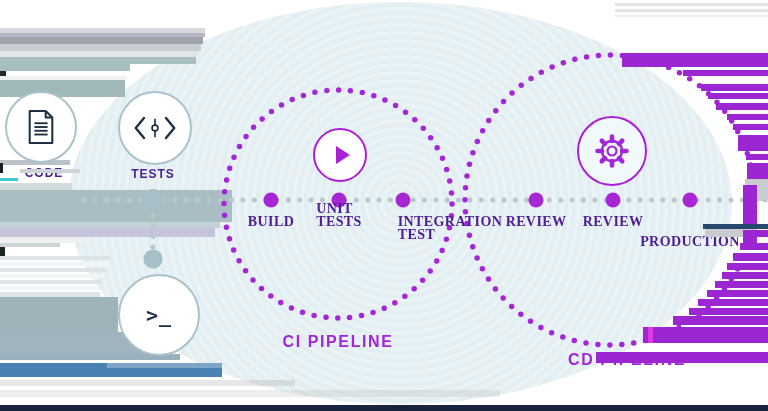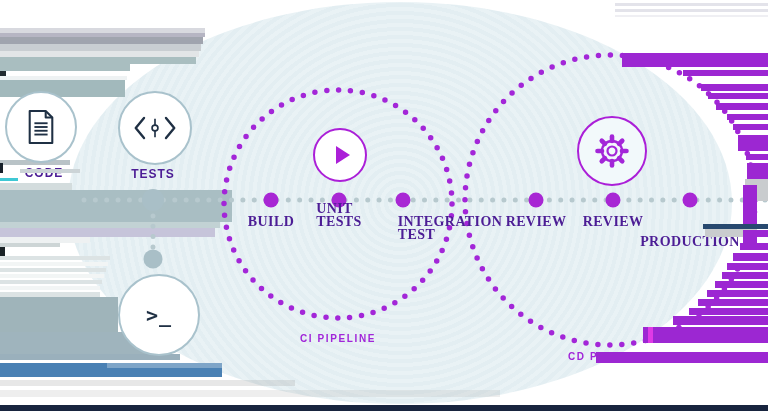--- a/index.html
+++ b/index.html
@@ -15,21 +15,21 @@
   #bars-over{z-index:5;}
   .bar{position:absolute;}
   .node{position:absolute;background:#ffffff;border-radius:50%;
         display:flex;align-items:center;justify-content:center;z-index:4;}
   .gray-ring{border:2px solid #a9c2cc;}
   .purple-ring{border:2.5px solid #ab1fd8;}
   .lbl{position:absolute;z-index:4;font-weight:bold;color:#4c1d95;text-align:left;
        white-space:pre-line;}
   .node-lbl{font-size:12px;letter-spacing:1px;}
   .stage-lbl{font-size:14px;line-height:12.5px;letter-spacing:.4px;transform:translateX(-50%);font-family:Liberation Serif, serif;}
-  .pipe-title{position:absolute;z-index:4;font-weight:bold;font-size:10px;letter-spacing:1.6px;
+  .pipe-title{position:absolute;z-index:4;font-weight:bold;font-size:16px;letter-spacing:1.6px;
               color:#a126d9;}
   .ci-title{left:338px;top:333px;transform:translateX(-50%);}
   .cd-title{left:568px;top:351px;}
   .play-tri{width:0;height:0;border-left:14px solid #ab1fd8;border-top:9px solid transparent;
             border-bottom:9px solid transparent;margin-left:5px;}
   .term-glyph{font-family:"DejaVu Sans Mono","Liberation Mono",monospace;font-weight:bold;
               font-size:20px;color:#1f3044;letter-spacing:1px;}
   svg{display:block;}
 </style>
 </head>

